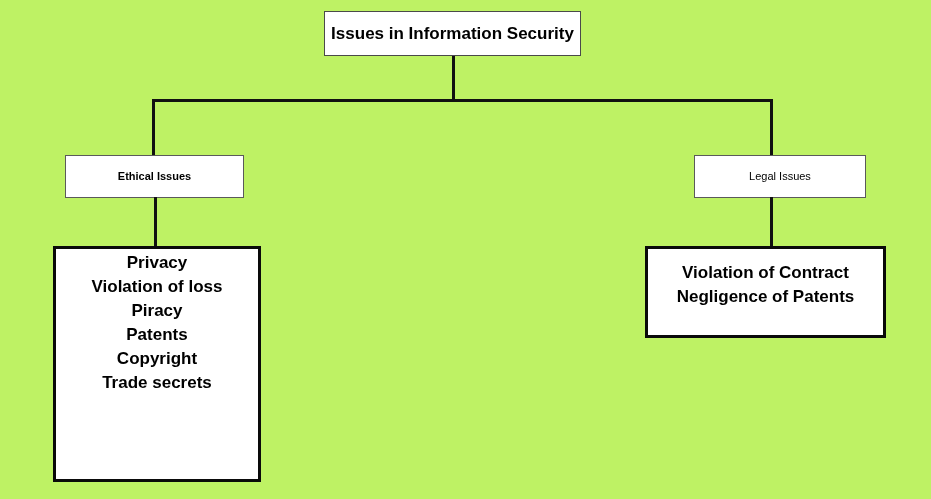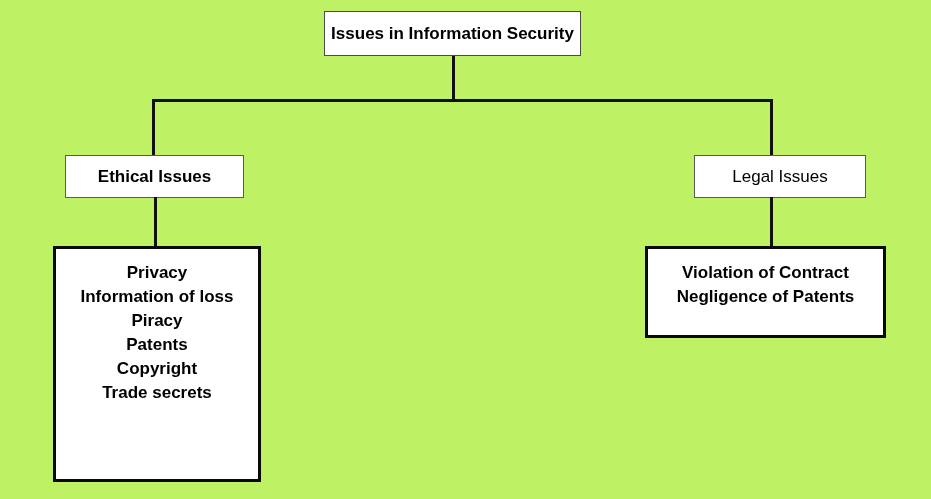--- a/index.html
+++ b/index.html
@@ -34,21 +34,21 @@
     width: 257px;
     height: 45px;
     border: 1.5px solid #4a4a4a;
     font-size: 17px;
     font-weight: bold;
     line-height: 21px;
   }
   
   .node-branch {
     border: 1.5px solid #5a5a5a;
-    font-size: 17px;
+    font-size: 11px;
     line-height: 21px;
     text-align: right;
   }
   .node-ethical {
     left: 65px;
     top: 155px;
     width: 179px;
     height: 43px;
     font-weight: bold;
   }
@@ -67,21 +67,21 @@
     font-weight: bold;
     line-height: 24px;
     align-items: flex-start;
     justify-content: center;
   }
   .node-ethical-list {
     left: 53px;
     top: 246px;
     width: 208px;
     height: 236px;
-    padding-top: 12px;
+    padding-top: 2px;
   }
   .node-legal-list {
     left: 645px;
     top: 246px;
     width: 241px;
     height: 92px;
     padding-top: 12px;
   }
   .leaf-items {
     width: 100%;
@@ -126,21 +126,21 @@
   <div class="node node-branch node-legal">
     <span>Legal Issues</span>
   </div>
 
   <div class="line line-v conn-ethical-leg"></div>
   <div class="line line-v conn-legal-leg"></div>
 
   <div class="node node-leaf node-ethical-list">
     <div class="leaf-items">
       <span class="leaf-item">Privacy</span>
-      <span class="leaf-item">Information of loss</span>
+      <span class="leaf-item">Violation of loss</span>
       <span class="leaf-item">Piracy</span>
       <span class="leaf-item">Patents</span>
       <span class="leaf-item">Copyright</span>
       <span class="leaf-item">Trade secrets</span>
     </div>
   </div>
 
   <div class="node node-leaf node-legal-list">
     <div class="leaf-items">
       <span class="leaf-item">Violation of Contract</span>

